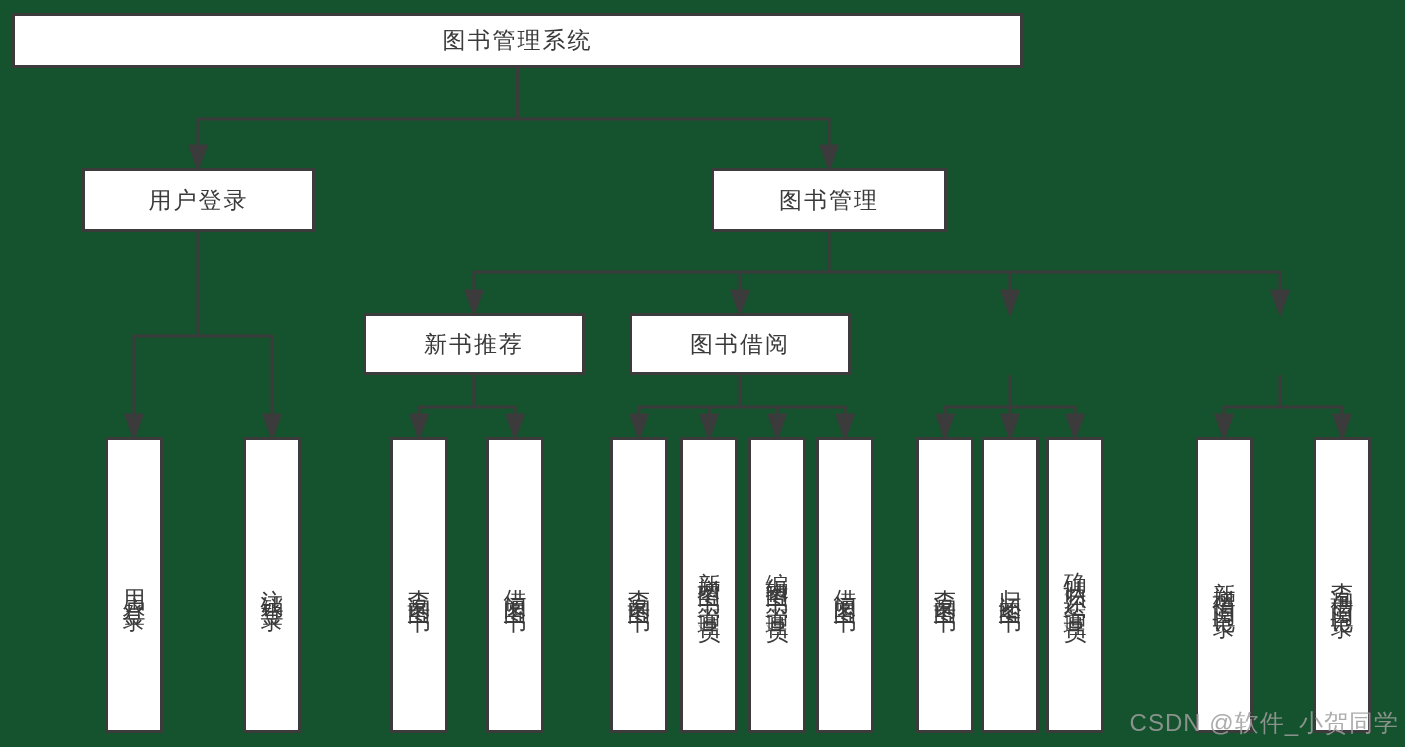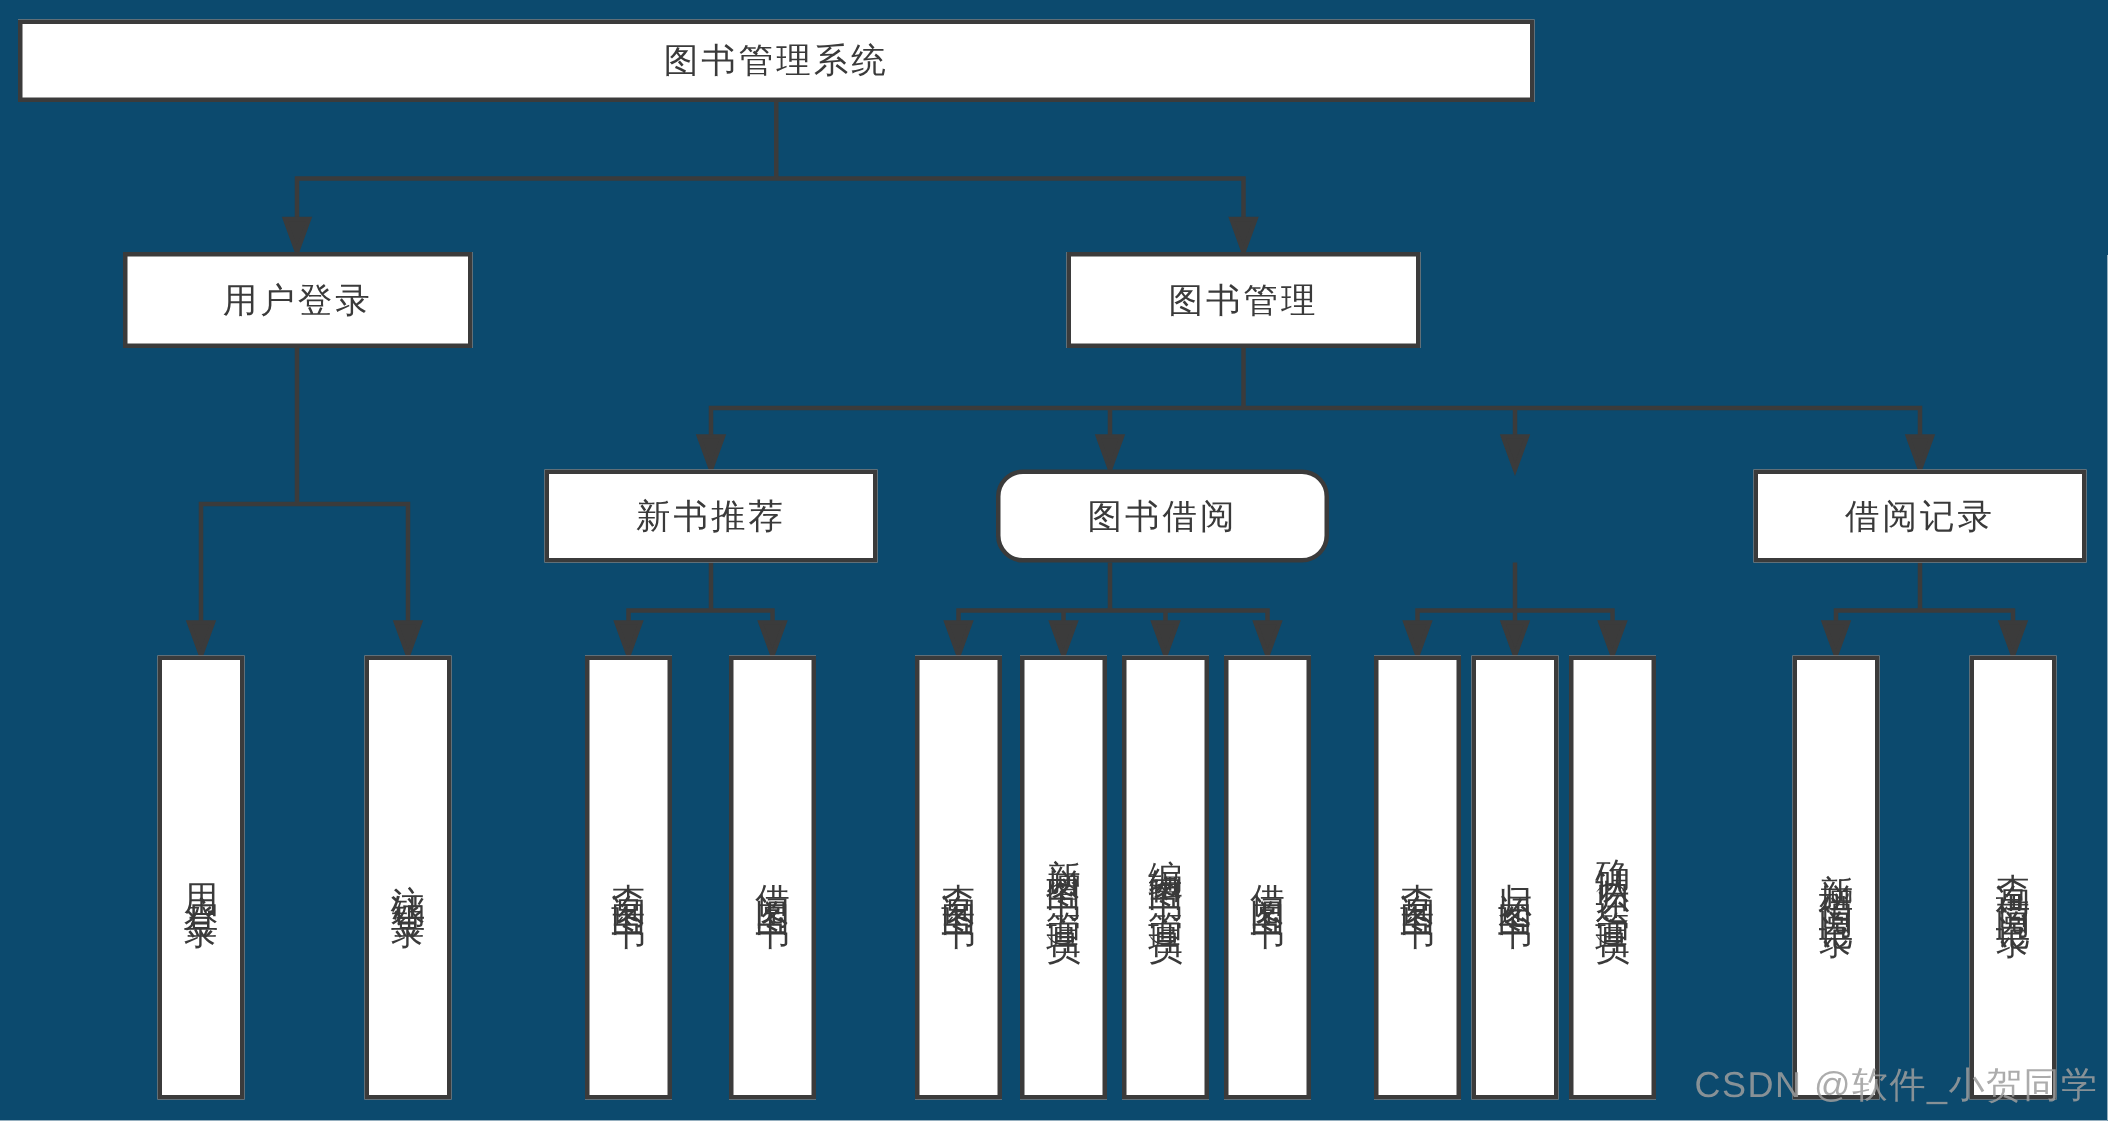--- a/index.html
+++ b/index.html
@@ -5,21 +5,21 @@
   html, body {
     margin: 0;
     padding: 0;
     background: #ffffff;
     font-family: "Liberation Sans", "DejaVu Sans", sans-serif;
   }
   .canvas {
     position: relative;
     width: 1405px;
     height: 747px;
-    background: #0c4a6e;
+    background: #14532d;
     overflow: hidden;
   }
   .connectors {
     position: absolute;
     left: 0; top: 0;
     width: 1405px;
     height: 747px;
   }
   .node {
     position: absolute;
@@ -34,21 +34,21 @@
   .h-label {
     font-size: 23px;
     letter-spacing: 2px;
     white-space: nowrap;
   }
   .node-root    { left: 12px;  top: 13px;  width: 1011px; height: 55px; }
   .node-l2-a    { left: 82px;  top: 168px; width: 233px;  height: 64px; }
   .node-l2-b    { left: 711px; top: 168px; width: 236px;  height: 64px; }
   .node-l3      { top: 313px; height: 62px; width: 222px; }
   .node-l3-g1   { left: 363px;  }
-  .node-l3-g2   { left: 664px; border-radius: 18px;  }
+  .node-l3-g2   { left: 629px;  }
   .node-l3-g3   { left: 899px;  }
   .node-l3-g4   { left: 1169px; }
   .leaf {
     top: 437px;
     width: 58px;
     height: 296px;
   }
   .leaf .v-label {
     writing-mode: vertical-rl;
     text-orientation: mixed;
@@ -147,23 +147,20 @@
   <div class="node node-l3 node-l3-g1">
     <span class="h-label">新书推荐</span>
   </div>
 
   <div class="node node-l2-b">
     <span class="h-label">图书管理</span>
   </div>
   <div class="node node-l3 node-l3-g2">
     <span class="h-label">图书借阅</span>
   </div>
-  <div class="node node-l3 node-l3-g4">
-    <span class="h-label">借阅记录</span>
-  </div>
 
   <div class="node leaf leaf-a1">
     <span class="v-label">用户登录</span>
   </div>
   <div class="node leaf leaf-a2">
     <span class="v-label">注销登录</span>
   </div>
 
   <div class="node leaf leaf-b1">
     <span class="v-label">查询图书</span>

